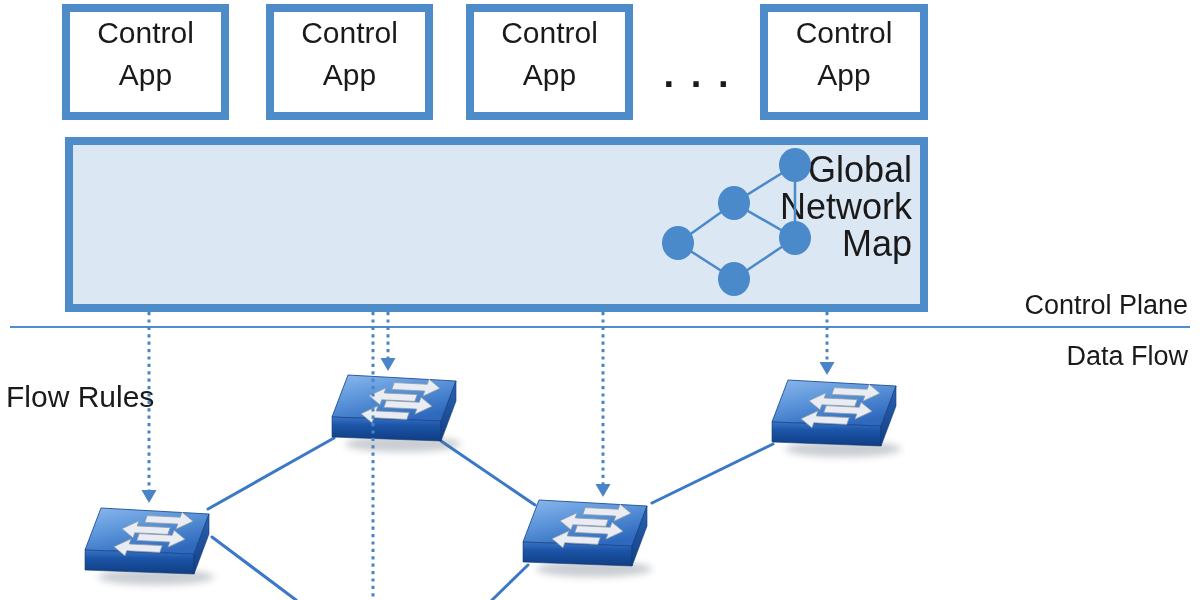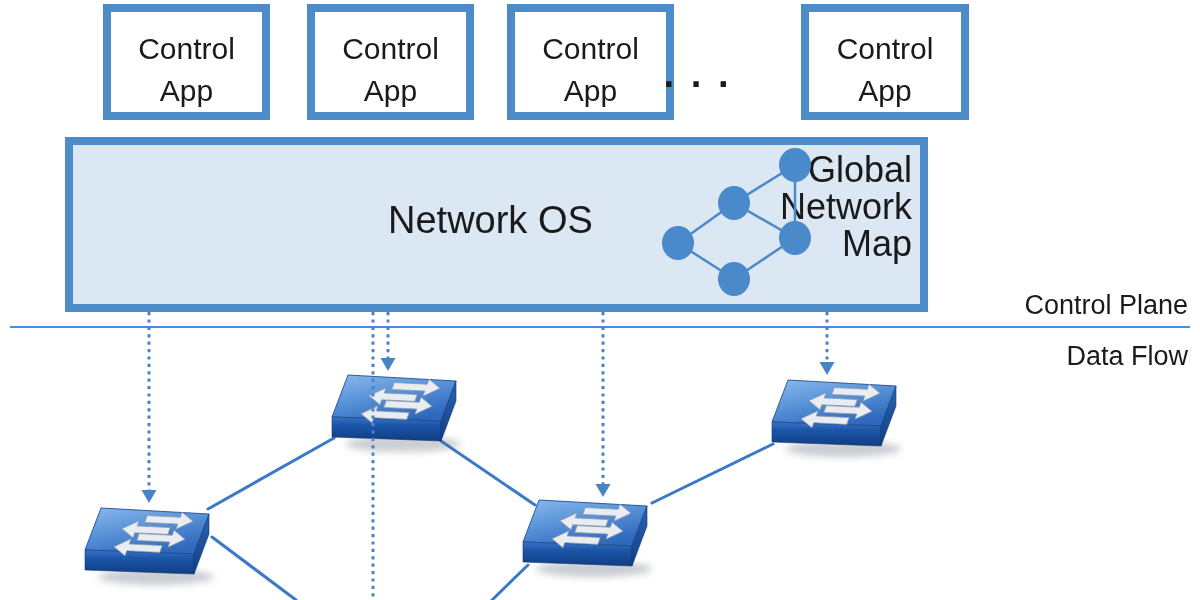--- a/index.html
+++ b/index.html
@@ -2,22 +2,22 @@
 <html><head>
 <meta charset="utf-8">
 <style>
   html,body{margin:0;padding:0;background:#fff;}
   .stage{
     position:relative;width:1200px;height:600px;overflow:hidden;background:#fff;
     font-family:"Liberation Sans", sans-serif;color:#1A1A1A;
   }
   .app-box{
     position:absolute;top:4px;width:167px;height:116px;box-sizing:border-box;
-    border:8px solid #4E8CC9;background:#fff;display:flex;align-items:flex-end;justify-content:center;
-    text-align:center;font-size:30px;line-height:42px;white-space:pre-line;margin-left:41px;
+    border:8px solid #4E8CC9;background:#fff;display:flex;align-items:flex-start;justify-content:center;
+    text-align:center;font-size:30px;line-height:42px;white-space:pre-line;
   }
   .ellipsis{
     position:absolute;left:660px;top:64px;width:76px;text-align:center;
     font-size:38px;font-weight:700;letter-spacing:2px;line-height:40px;
   }
   .nos-box{
     position:absolute;left:65px;top:137px;width:863px;height:175px;box-sizing:border-box;
     border:8px solid #4E8CC9;background:#DCE7F4;
   }
   .nos-title{
@@ -44,29 +44,29 @@
   <div class="app-box" style="left:266px"><span>Control
 App</span></div>
   <div class="app-box" style="left:466px"><span>Control
 App</span></div>
   <div class="app-box" style="left:760px;width:168px"><span>Control
 App</span></div>
 
   <div class="ellipsis">· · ·</div>
 
   <div class="nos-box"></div>
-  <div class="nos-title">Network OS</div>
   <div class="map-label">Global
 Network
 Map</div>
 
   <div class="plane-label control">Control Plane</div>
   <div class="plane-label data">Data Flow</div>
   <div class="divider"></div>
 
+  <div class="flow-rules">Flow Rules</div>
 
   <svg class="overlay" viewBox="0 0 1200 600">
     <defs>
       <linearGradient id="gTop" x1="0" y1="0" x2="0.55" y2="1">
         <stop offset="0" stop-color="#8CB8EC"></stop>
         <stop offset="0.45" stop-color="#5E97DB"></stop>
         <stop offset="1" stop-color="#2E69BD"></stop>
       </linearGradient>
       <linearGradient id="gFront" x1="0" y1="0" x2="0" y2="1">
         <stop offset="0" stop-color="#3A74C4"></stop>

